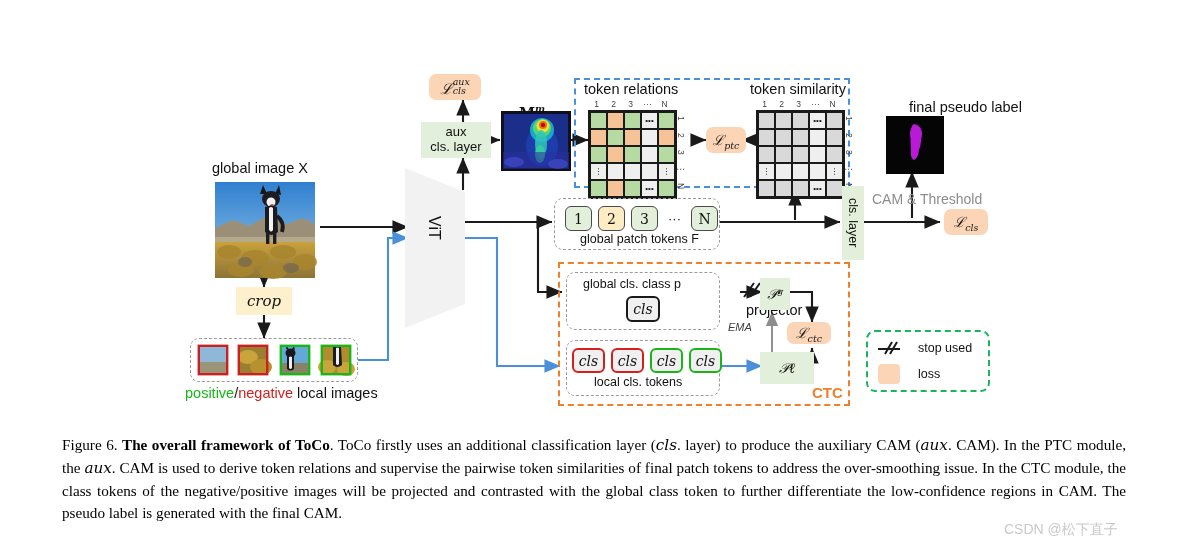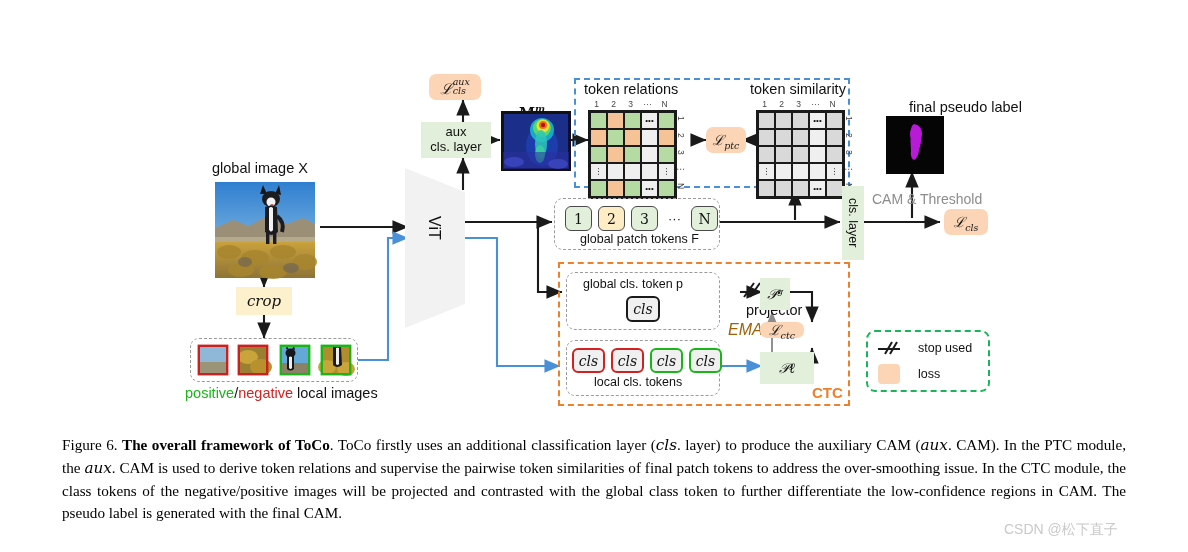--- a/index.html
+++ b/index.html
@@ -375,44 +375,44 @@
       <div class="chip" style="width: 27px; height: 25px;">3</div>
       <span style="font-size: 13px; color: rgb(17, 17, 17); padding: 0px 4px;">···</span>
       <div class="chip" style="width: 27px; height: 25px;">N</div>
     </div>
   <div class="abs lbl-sm" style="left:580px;top:232px;"><span>global patch tokens F</span></div>
 
   <div class="abs dash-orange" style="left:558px;top:262px;width:292px;height:144px;"></div>
   <div class="abs" style="left:812px;top:384px;font-size:15px;font-weight:bold;color:#ef7f2a;">CTC</div>
 
   <div class="abs dash-gray" style="left:566px;top:272px;width:154px;height:58px;"></div>
-  <div class="abs lbl-sm" style="left:583px;top:277px;"><span>global cls. token p</span></div>
+  <div class="abs lbl-sm" style="left:583px;top:277px;"><span>global cls. class p</span></div>
   <div class="abs chip plain" style="left:626px;top:296px;width:34px;height:26px;">
     <span class="serif-i">cls</span>
   </div>
 
   <div class="abs dash-gray" style="left:566px;top:340px;width:154px;height:56px;"></div>
   <div class="abs" id="local-chips" style="left:572px;top:348px;display:flex;gap:6px;">
       <div class="chip red" style="width: 33px; height: 25px; font-style: italic;">cls</div>
       <div class="chip red" style="width: 33px; height: 25px; font-style: italic;">cls</div>
       <div class="chip green" style="width: 33px; height: 25px; font-style: italic;">cls</div>
       <div class="chip green" style="width: 33px; height: 25px; font-style: italic;">cls</div>
     </div>
   <div class="abs lbl-sm" style="left:594px;top:375px;"><span>local cls. tokens</span></div>
 
   <div class="abs lbl" style="left:746px;top:266px;margin-top:36px;">projector</div>
   <div class="abs greenbox" style="left:760px;top:278px;width:30px;height:32px;">
     <span class="mth" style="font-size:14px;">𝒫ᵍ</span>
   </div>
   <div class="abs greenbox" style="left:760px;top:352px;width:54px;height:32px;">
     <span class="mth" style="font-size:14px;">𝒫ℓ</span>
   </div>
-  <div class="abs" style="left:728px;top:321px;font-size:16px;color:#a16207;font-style:italic;">EMA</div>
-
-  <div class="abs loss" style="left:760px;top:322px;width:44px;height:16px;text-align:center;">
+  <div class="abs" style="left:728px;top:321px;font-size:11px;color:#404040;font-style:italic;">EMA</div>
+
+  <div class="abs loss" style="left:787px;top:322px;width:44px;height:22px;text-align:center;">
     <span class="mth" style="font-size:14px;">
       <span>ℒ</span><sub style="font-size:9.5px;">ctc</sub>
     </span>
   </div>
 
   <div class="abs greenbox" style="left:842px;top:186px;width:22px;height:74px;">
     <span class="vlabel" style="font-size:12.5px;">cls. layer</span>
   </div>
   <div class="abs" style="left:872px;top:191px;font-size:14px;color:#8c8c8c;">CAM &amp; Threshold</div>
 

